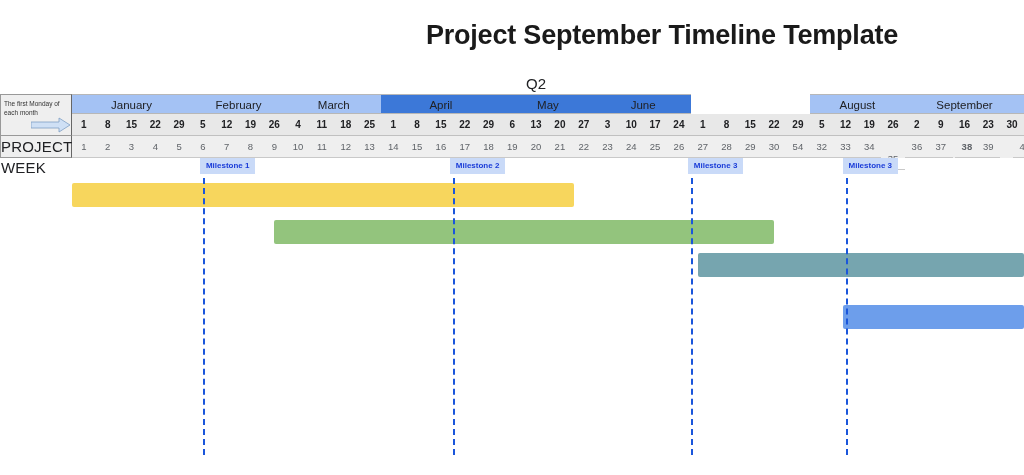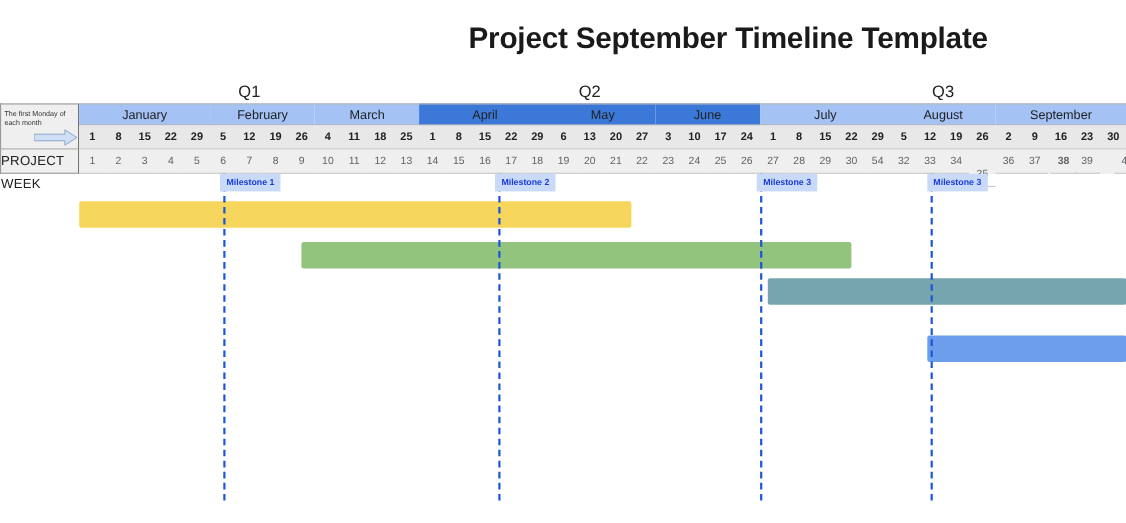--- a/index.html
+++ b/index.html
@@ -84,21 +84,21 @@
     z-index: 1;
   }
   #project-week-cell {
     position: absolute;
     left: 0; top: 42px;
     width: 72px; height: 22px;
     background: #efefef;
     border: 1px solid #999999;
     border-top: none;
     border-right: 1px solid #666666;
-    font-size: 12px;
+    font-size: 15px;
     color: #202124;
     line-height: 21px;
     letter-spacing: 0.2px;
   }
 
   
   #month-row {
     position: absolute;
     left: 72px; top: 0;
     height: 20px; width: 952px;
@@ -184,23 +184,21 @@
   }
 </style>
 </head>
 <body>
 
 <div id="page">
 
   <div id="title">Project September Timeline Template</div>
 
   <div id="quarter-row">
-      <div class="quarter-cell" style="left: 0px; width: 309.4px;">Q1</div>
       <div class="quarter-cell" style="left: 309.4px; width: 309.4px;">Q2</div>
-      <div class="quarter-cell" style="left: 618.8px; width: 333.2px;">Q3</div>
     </div>
 
   <div id="grid">
 
     <div id="label-block">
       <div id="first-monday-cell">
         <div id="first-monday-text">The first Monday of each month</div>
         <svg id="first-monday-arrow" viewBox="0 0 40 16">
           <path d="M0 5 L28 5 L28 1 L39 8 L28 15 L28 11 L0 11 Z" fill="#cfe0f5" stroke="#7f9fc4" stroke-width="0.8"></path>
         </svg>
@@ -208,21 +206,20 @@
       <div id="project-week-cell">PROJECT WEEK</div>
     </div>
 
     <div id="month-row">
         <div class="month-cell" style="left: 0px; width: 119px; background: rgb(164, 194, 244);">January</div>
         <div class="month-cell" style="left: 119px; width: 95.2px; background: rgb(164, 194, 244);">February</div>
         <div class="month-cell" style="left: 214.2px; width: 95.2px; background: rgb(164, 194, 244);">March</div>
         <div class="month-cell" style="left: 309.4px; width: 119px; background: rgb(60, 120, 216);">April</div>
         <div class="month-cell" style="left: 428.4px; width: 95.2px; background: rgb(60, 120, 216);">May</div>
         <div class="month-cell" style="left: 523.6px; width: 95.2px; background: rgb(60, 120, 216);">June</div>
-        <div class="month-cell" style="left: 618.8px; width: 119px; background: rgb(164, 194, 244);">July</div>
         <div class="month-cell" style="left: 737.8px; width: 95.2px; background: rgb(164, 194, 244);">August</div>
         <div class="month-cell" style="left: 833px; width: 119px; background: rgb(164, 194, 244);">September</div>
       </div>
     <div id="date-row">
         <div class="date-cell" style="left: 0px; width: 23.8px;">1</div>
         <div class="date-cell" style="left: 23.8px; width: 23.8px;">8</div>
         <div class="date-cell" style="left: 47.6px; width: 23.8px;">15</div>
         <div class="date-cell" style="left: 71.4px; width: 23.8px;">22</div>
         <div class="date-cell" style="left: 95.2px; width: 23.8px;">29</div>
         <div class="date-cell" style="left: 119px; width: 23.8px;">5</div>

